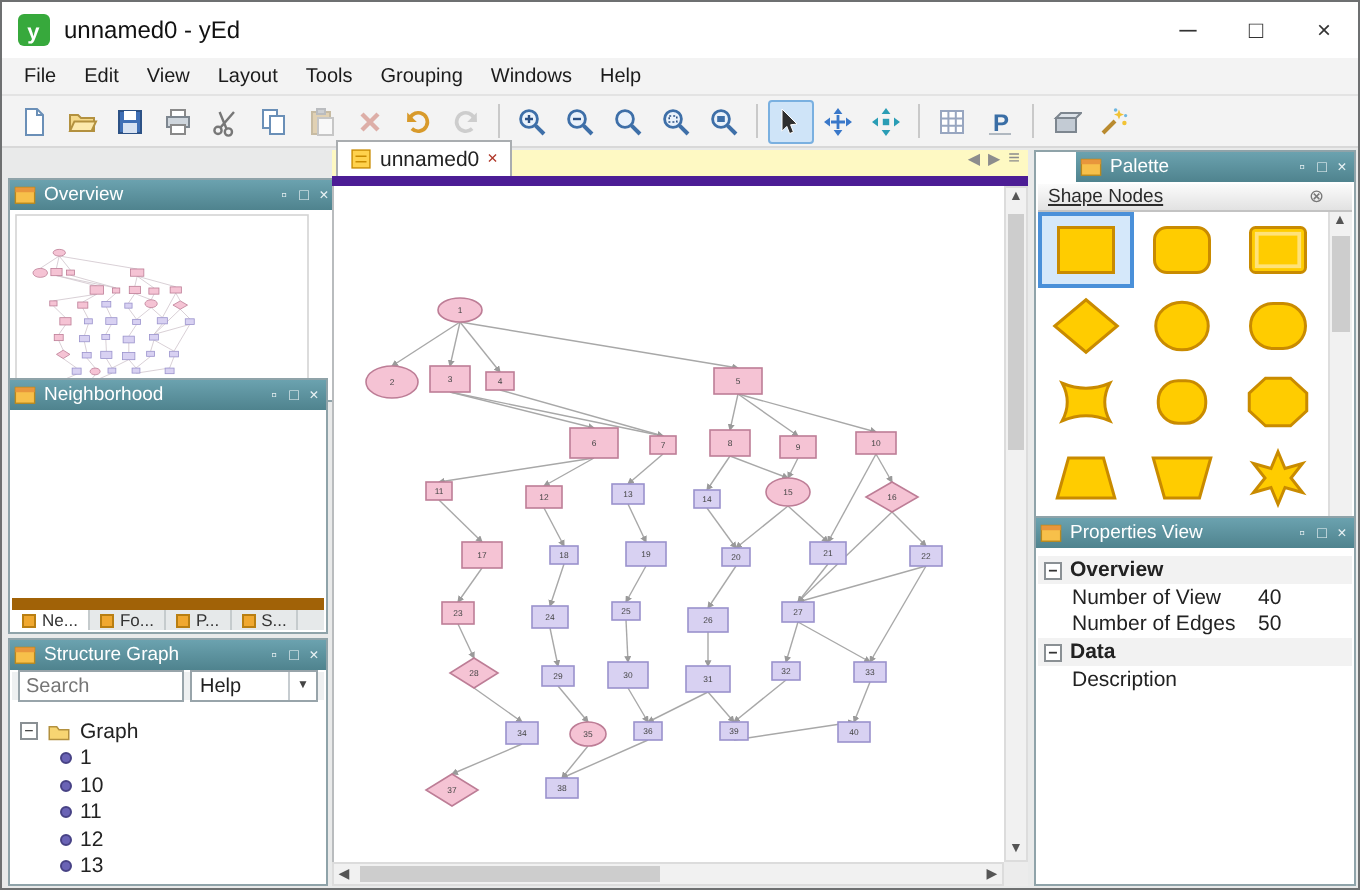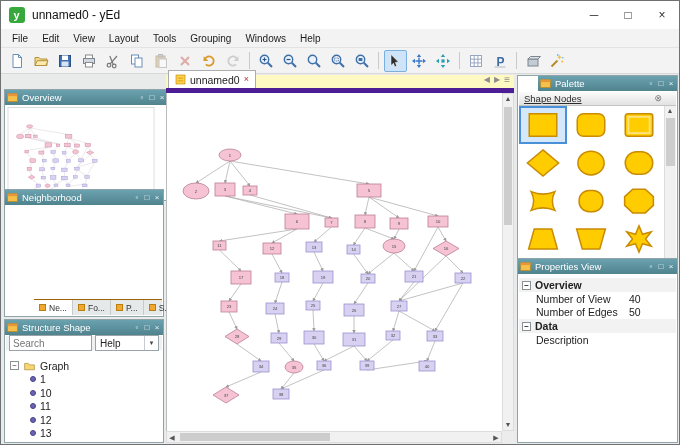--- a/index.html
+++ b/index.html
@@ -35,21 +35,21 @@
   .ph-btns{position:absolute;right:1px;top:0;display:flex;}
   .ph-btn{width:10px;text-align:center;font-size:8px;line-height:15px;color:#e9f2f4;}
 
   
   #overview-panel{left:3px;top:88px;width:165px;height:112px;}
   #overview-body{position:absolute;left:1px;top:16px;right:1px;bottom:1px;background:#fff;overflow:hidden;}
 
   
   #neighborhood-panel{left:3px;top:188px;width:160px;height:128px;}
   .nb-body{position:absolute;left:1px;top:16px;right:1px;bottom:17px;background:#fff;}
-  .nb-tabs{position:absolute;left:1px;right:1px;bottom:1px;height:16px;background:#e6e9ea;border-top:1px solid #a16207;display:flex;margin-left:28px;}
+  .nb-tabs{position:absolute;left:1px;right:1px;bottom:1px;height:16px;background:#e6e9ea;border-top:6px solid #a16207;display:flex;}
   .nb-tab{display:flex;align-items:center;gap:3px;padding:0 5px;font-size:8.5px;color:#333;border-right:1px solid #c5cbcd;}
   .nb-tab.active{background:#fff;}
   .nb-ico{width:7px;height:7px;background:#f0a830;border:1px solid #b97f12;}
 
   
   #structure-panel{left:3px;top:318px;width:160px;height:124px;}
   .struct-bar{position:absolute;left:1px;top:16px;right:1px;height:14px;background:#eef0f1;display:flex;align-items:center;gap:3px;padding:0 3px;}
   .struct-search{flex:1;min-width:10px;height:16px;border:1px solid #98a4aa;font-size:10px;padding:0 3px;font-family:"Liberation Sans",sans-serif;background:#fff;}
   .combo{width:64px;height:16px;border:1px solid #98a4aa;background:#fff;font-size:10px;display:flex;align-items:center;padding-left:4px;}
   .combo-arrow{margin-left:auto;width:14px;border-left:1px solid #c6ccd0;font-size:6px;text-align:center;color:#444;line-height:14px;}
@@ -424,21 +424,21 @@
   </div>
 
   <div class="panel" id="structure-panel">
     <div class="panel-header">
       <span class="ph-ico">
           <svg viewBox="0 0 16 16" width="11" height="11">
             <rect x="1" y="2.5" width="14" height="11.5" fill="#f7c04a" stroke="#b9891d"></rect>
             <rect x="1" y="2.5" width="14" height="3.5" fill="#e8963c"></rect>
           </svg>
         </span>
-      <span>Structure Shape</span>
+      <span>Structure Graph</span>
       <span class="ph-btns">
         <span class="ph-btn">▫</span>
         <span class="ph-btn">□</span>
         <span class="ph-btn">×</span>
       </span>
     </div>
     <div class="struct-bar">
       <input class="struct-search" placeholder="Search" style="">
       <div class="combo">
         <span>Help</span>

